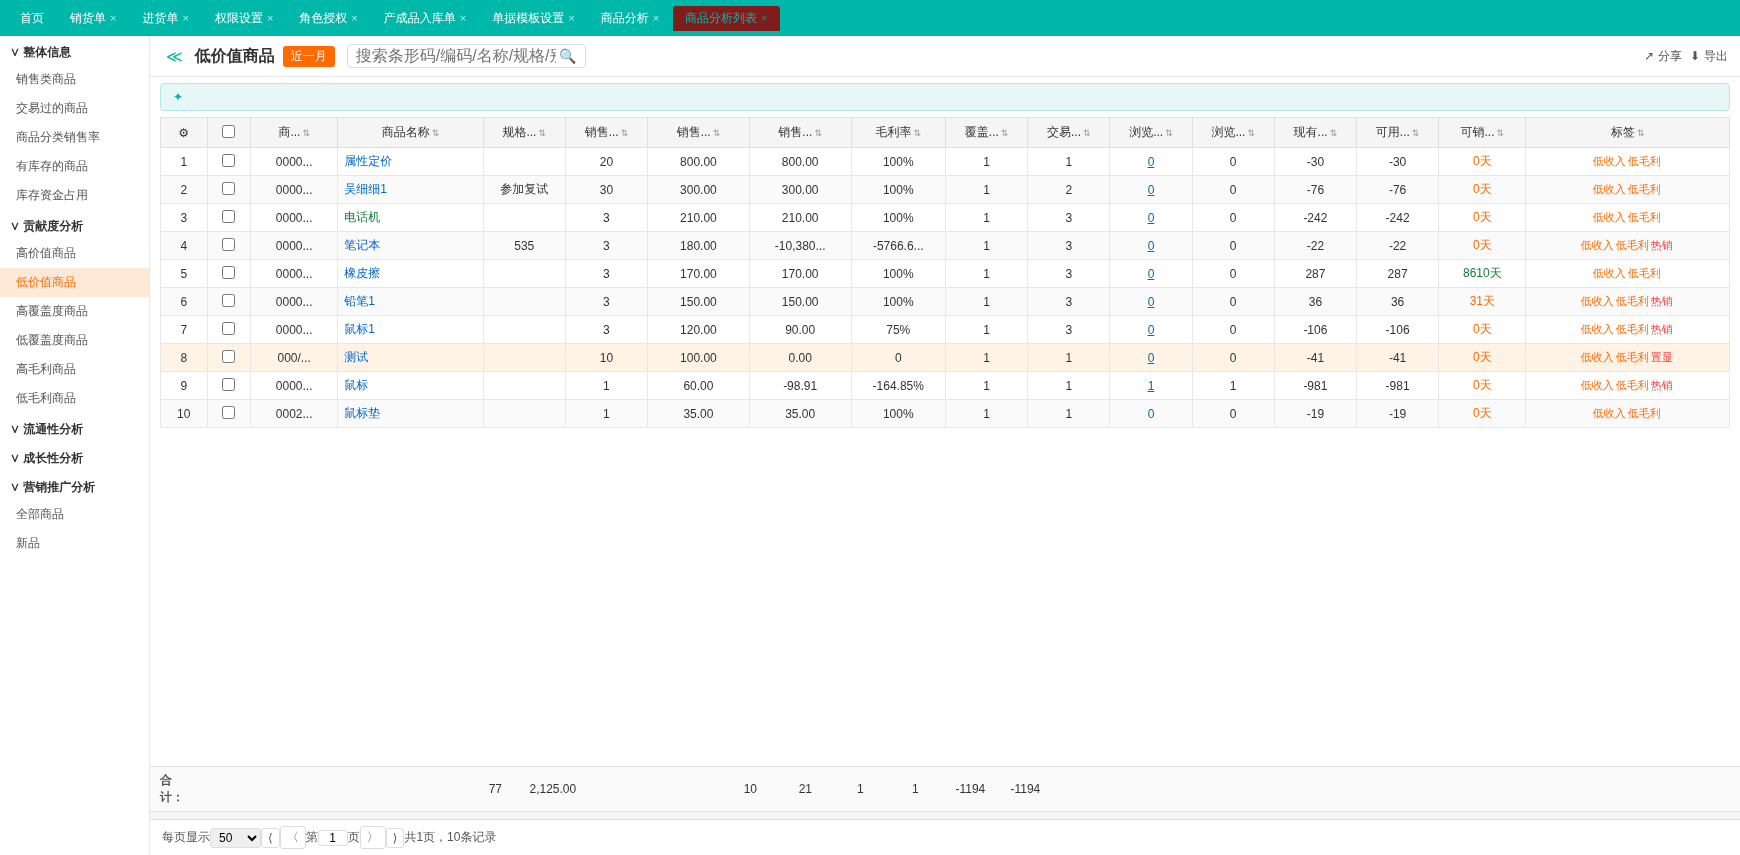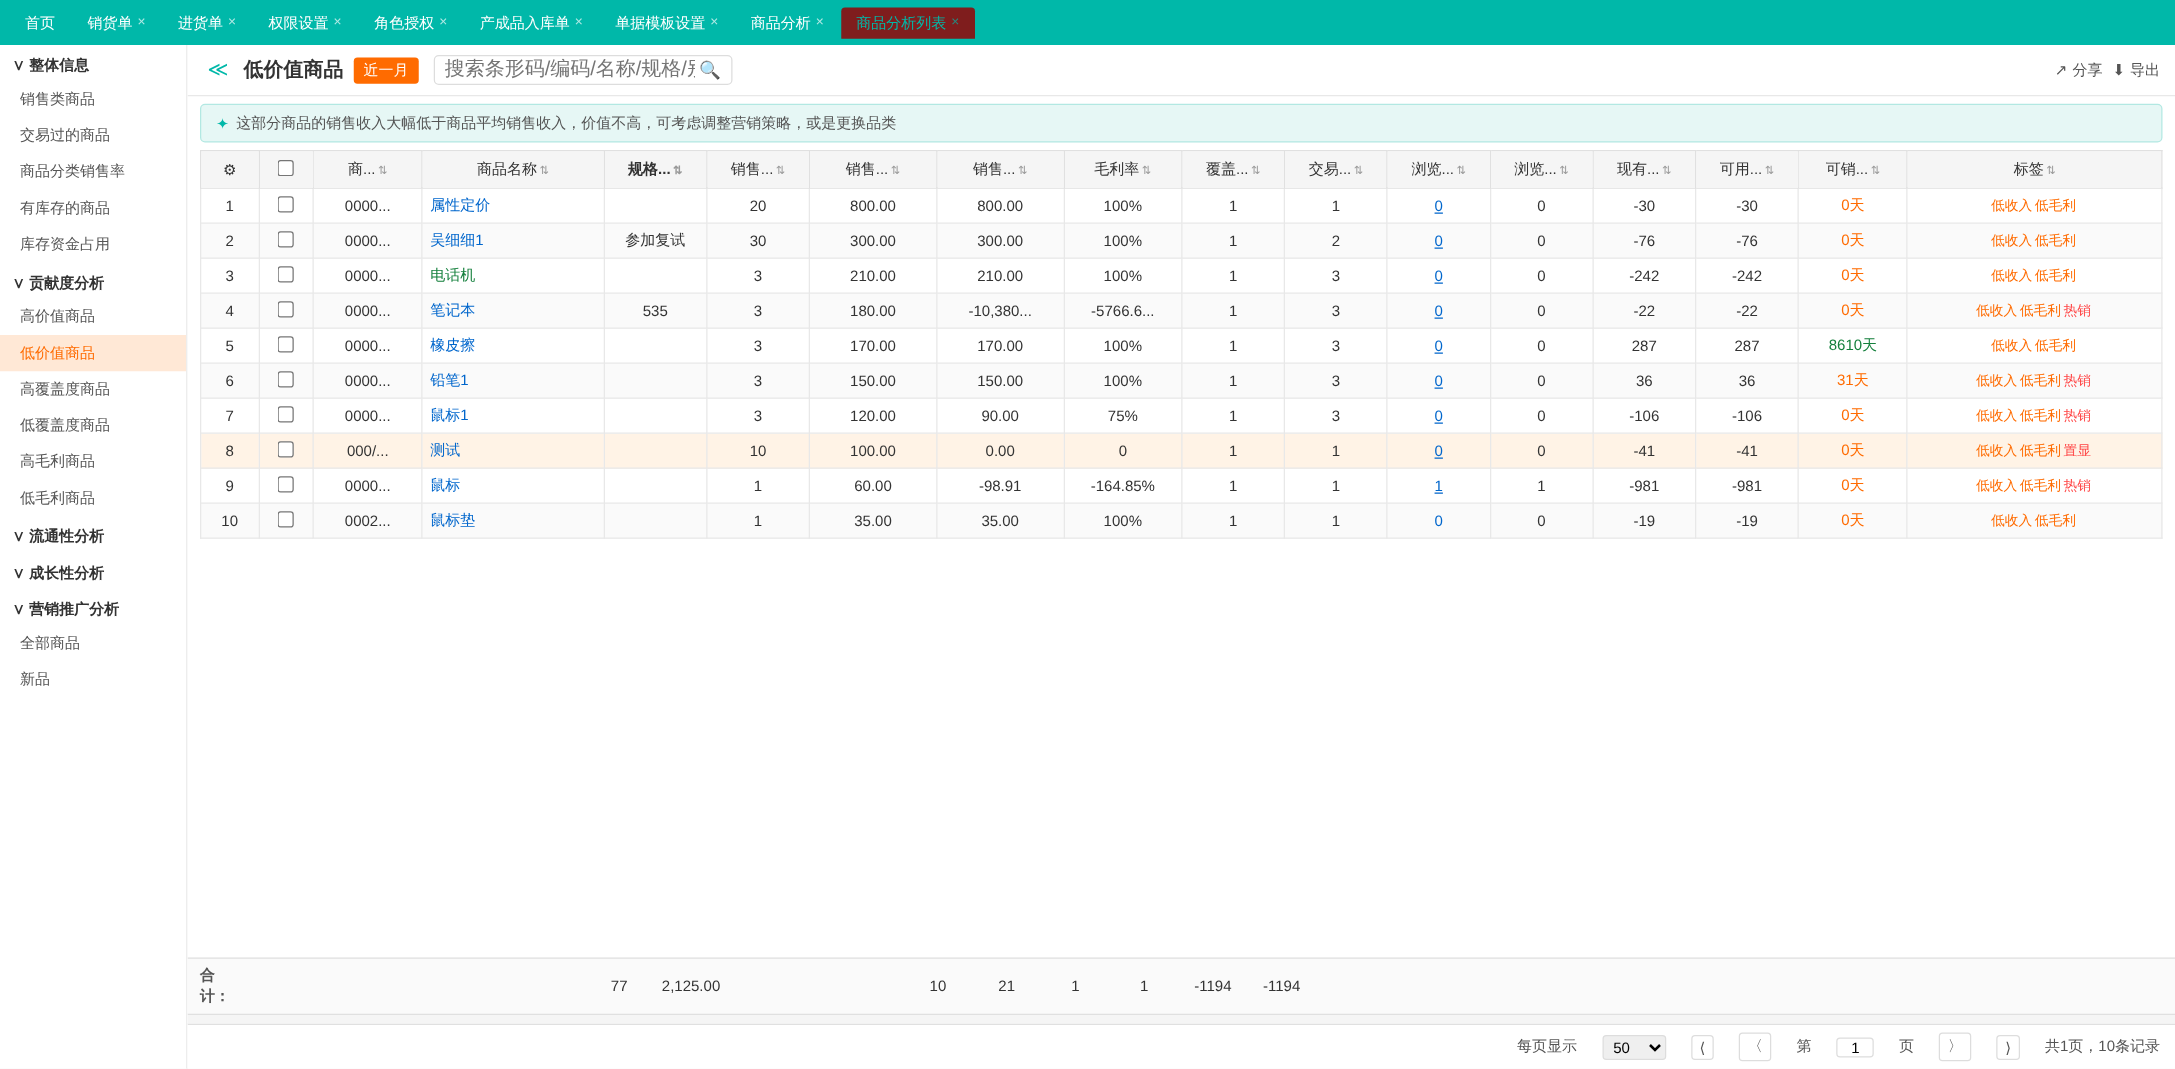--- a/index.html
+++ b/index.html
@@ -187,24 +187,24 @@
       align-items: center;
       gap: 6px;
     }
     .total-label { color: #555; font-weight: bold; margin-right: 10px; }
     .total-cell { min-width: 60px; text-align: center; color: #333; }
 
     
     .pagination-bar {
       display: flex;
       align-items: center;
-      justify-content: flex-end;
+      justify-content: flex-start;
       padding: 6px 12px;
       border-top: 1px solid #e0e0e0;
-      gap: 20px;
+      gap: 0;
       background: #fff;
     }
     .page-size-label { color: #555; }
     .page-size-select {
       border: 1px solid #ddd;
       border-radius: 3px;
       padding: 1px 4px;
       font-size: 12px;
     }
     .page-btn {
@@ -345,21 +345,20 @@
         </div>
         <div class="action-btn">
           <span>⬇</span>
           <span>导出</span>
         </div>
       </div>
     </div>
 
     <div class="notice-bar">
       <span class="notice-icon">✦</span>
-      <span>这部分商品的销售收入大幅低于商品平均销售收入，价值不高，可考虑调整营销策略，或是更换品类</span>
     </div>
 
     <div class="table-wrapper">
       <table>
         <thead>
           <tr>
             <th style="width:32px;">
               <span>⚙</span>
             </th>
             <th style="width:30px;">
@@ -370,21 +369,21 @@
                   <span>商...</span>
                   <span class="sort-icon">⇅</span>
                 </div>
             </th>
             <th style="width:100px;text-align:left;">
               <div class="th-sort">
                   <span>商品名称</span>
                   <span class="sort-icon">⇅</span>
                 </div>
             </th>
-            <th style="width:55px;font-weight:bold;">
+            <th style="width:55px;">
               <div class="th-sort">
                   <span>规格...</span>
                   <span class="sort-icon">⇅</span>
                 </div>
             </th>
             <th style="width:45px;">
               <div class="th-sort">
                   <span>销售...</span>
                   <span class="sort-icon">⇅</span>
                 </div>

